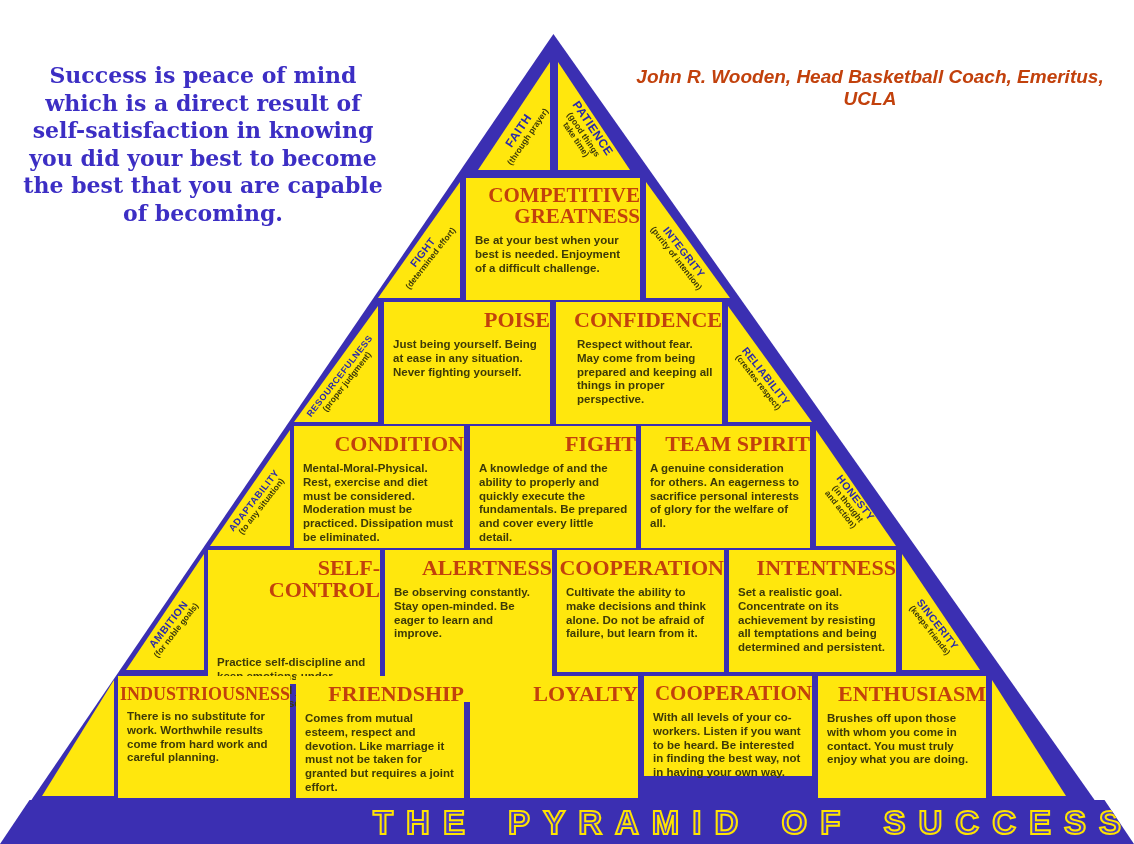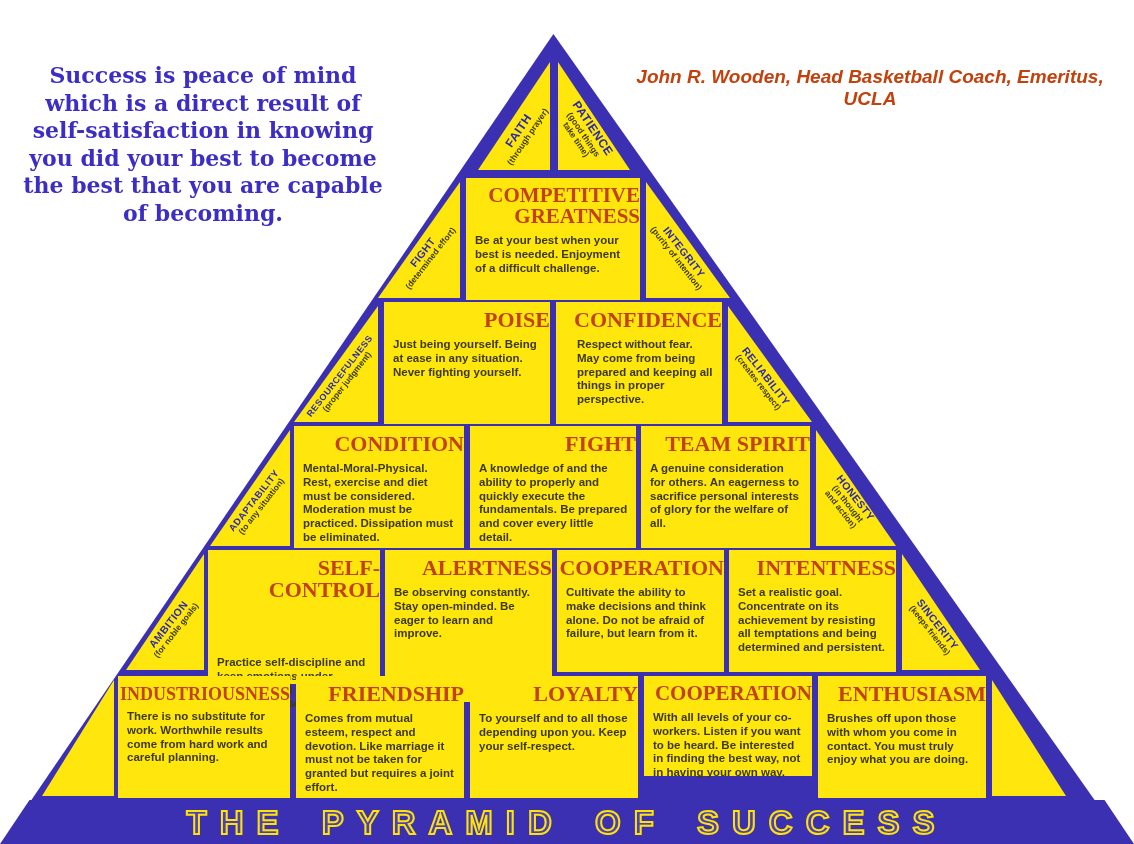--- a/index.html
+++ b/index.html
@@ -20,21 +20,21 @@
   .pyramid-bg {
     position:absolute; left:30px; top:34px; width:1066px; height:768px;
     background:#3b2fb2;
     clip-path: polygon(49.1% 0%, 100% 100%, 0% 100%);
   }
 
   .banner {
     position:absolute; left:0; top:800px; width:1134px; height:44px;
     background:#3b2fb2;
     clip-path: polygon(2.6% 0%, 97.4% 0%, 100% 100%, 0% 100%);
-    display:flex; align-items:center; justify-content:center;
+    display:flex; align-items:center; justify-content:flex-end;
   }
   .banner-text {
     font-family:"Liberation Sans", sans-serif; font-weight:bold;
     font-size:33px; letter-spacing:13px; word-spacing:8px;
     color:#ffe400;
     -webkit-text-fill-color:#4a3fc4;
     -webkit-text-stroke:2px #ffe400;
     white-space:nowrap; padding-top:2px;
   }
 
@@ -196,21 +196,20 @@
   <div class="block t-sm" style="left:118px; top:676px; width:172px; height:122px;">
     <div class="block-title">INDUSTRIOUSNESS</div>
     <div class="block-body">There is no substitute for work. Worthwhile results come from hard work and careful planning.</div>
   </div>
   <div class="block" style="left:296px; top:676px; width:168px; height:122px;">
     <div class="block-title">FRIENDSHIP</div>
     <div class="block-body">Comes from mutual esteem, respect and devotion. Like marriage it must not be taken for granted but requires a joint effort.</div>
   </div>
   <div class="block" style="left:470px; top:676px; width:168px; height:122px;">
     <div class="block-title">LOYALTY</div>
-    <div class="block-body">To yourself and to all those depending upon you. Keep your self-respect.</div>
   </div>
   <div class="block t-md" style="left:644px; top:676px; width:168px; height:100px;">
     <div class="block-title">COOPERATION</div>
     <div class="block-body">With all levels of your co-workers. Listen if you want to be heard. Be interested in finding the best way, not in having your own way.</div>
   </div>
   <div class="block" style="left:818px; top:676px; width:168px; height:122px;">
     <div class="block-title">ENTHUSIASM</div>
     <div class="block-body">Brushes off upon those with whom you come in contact. You must truly enjoy what you are doing.</div>
   </div>
   <div class="tri tri-right" style="left:992px; top:680px; width:74px; height:116px;"></div>

